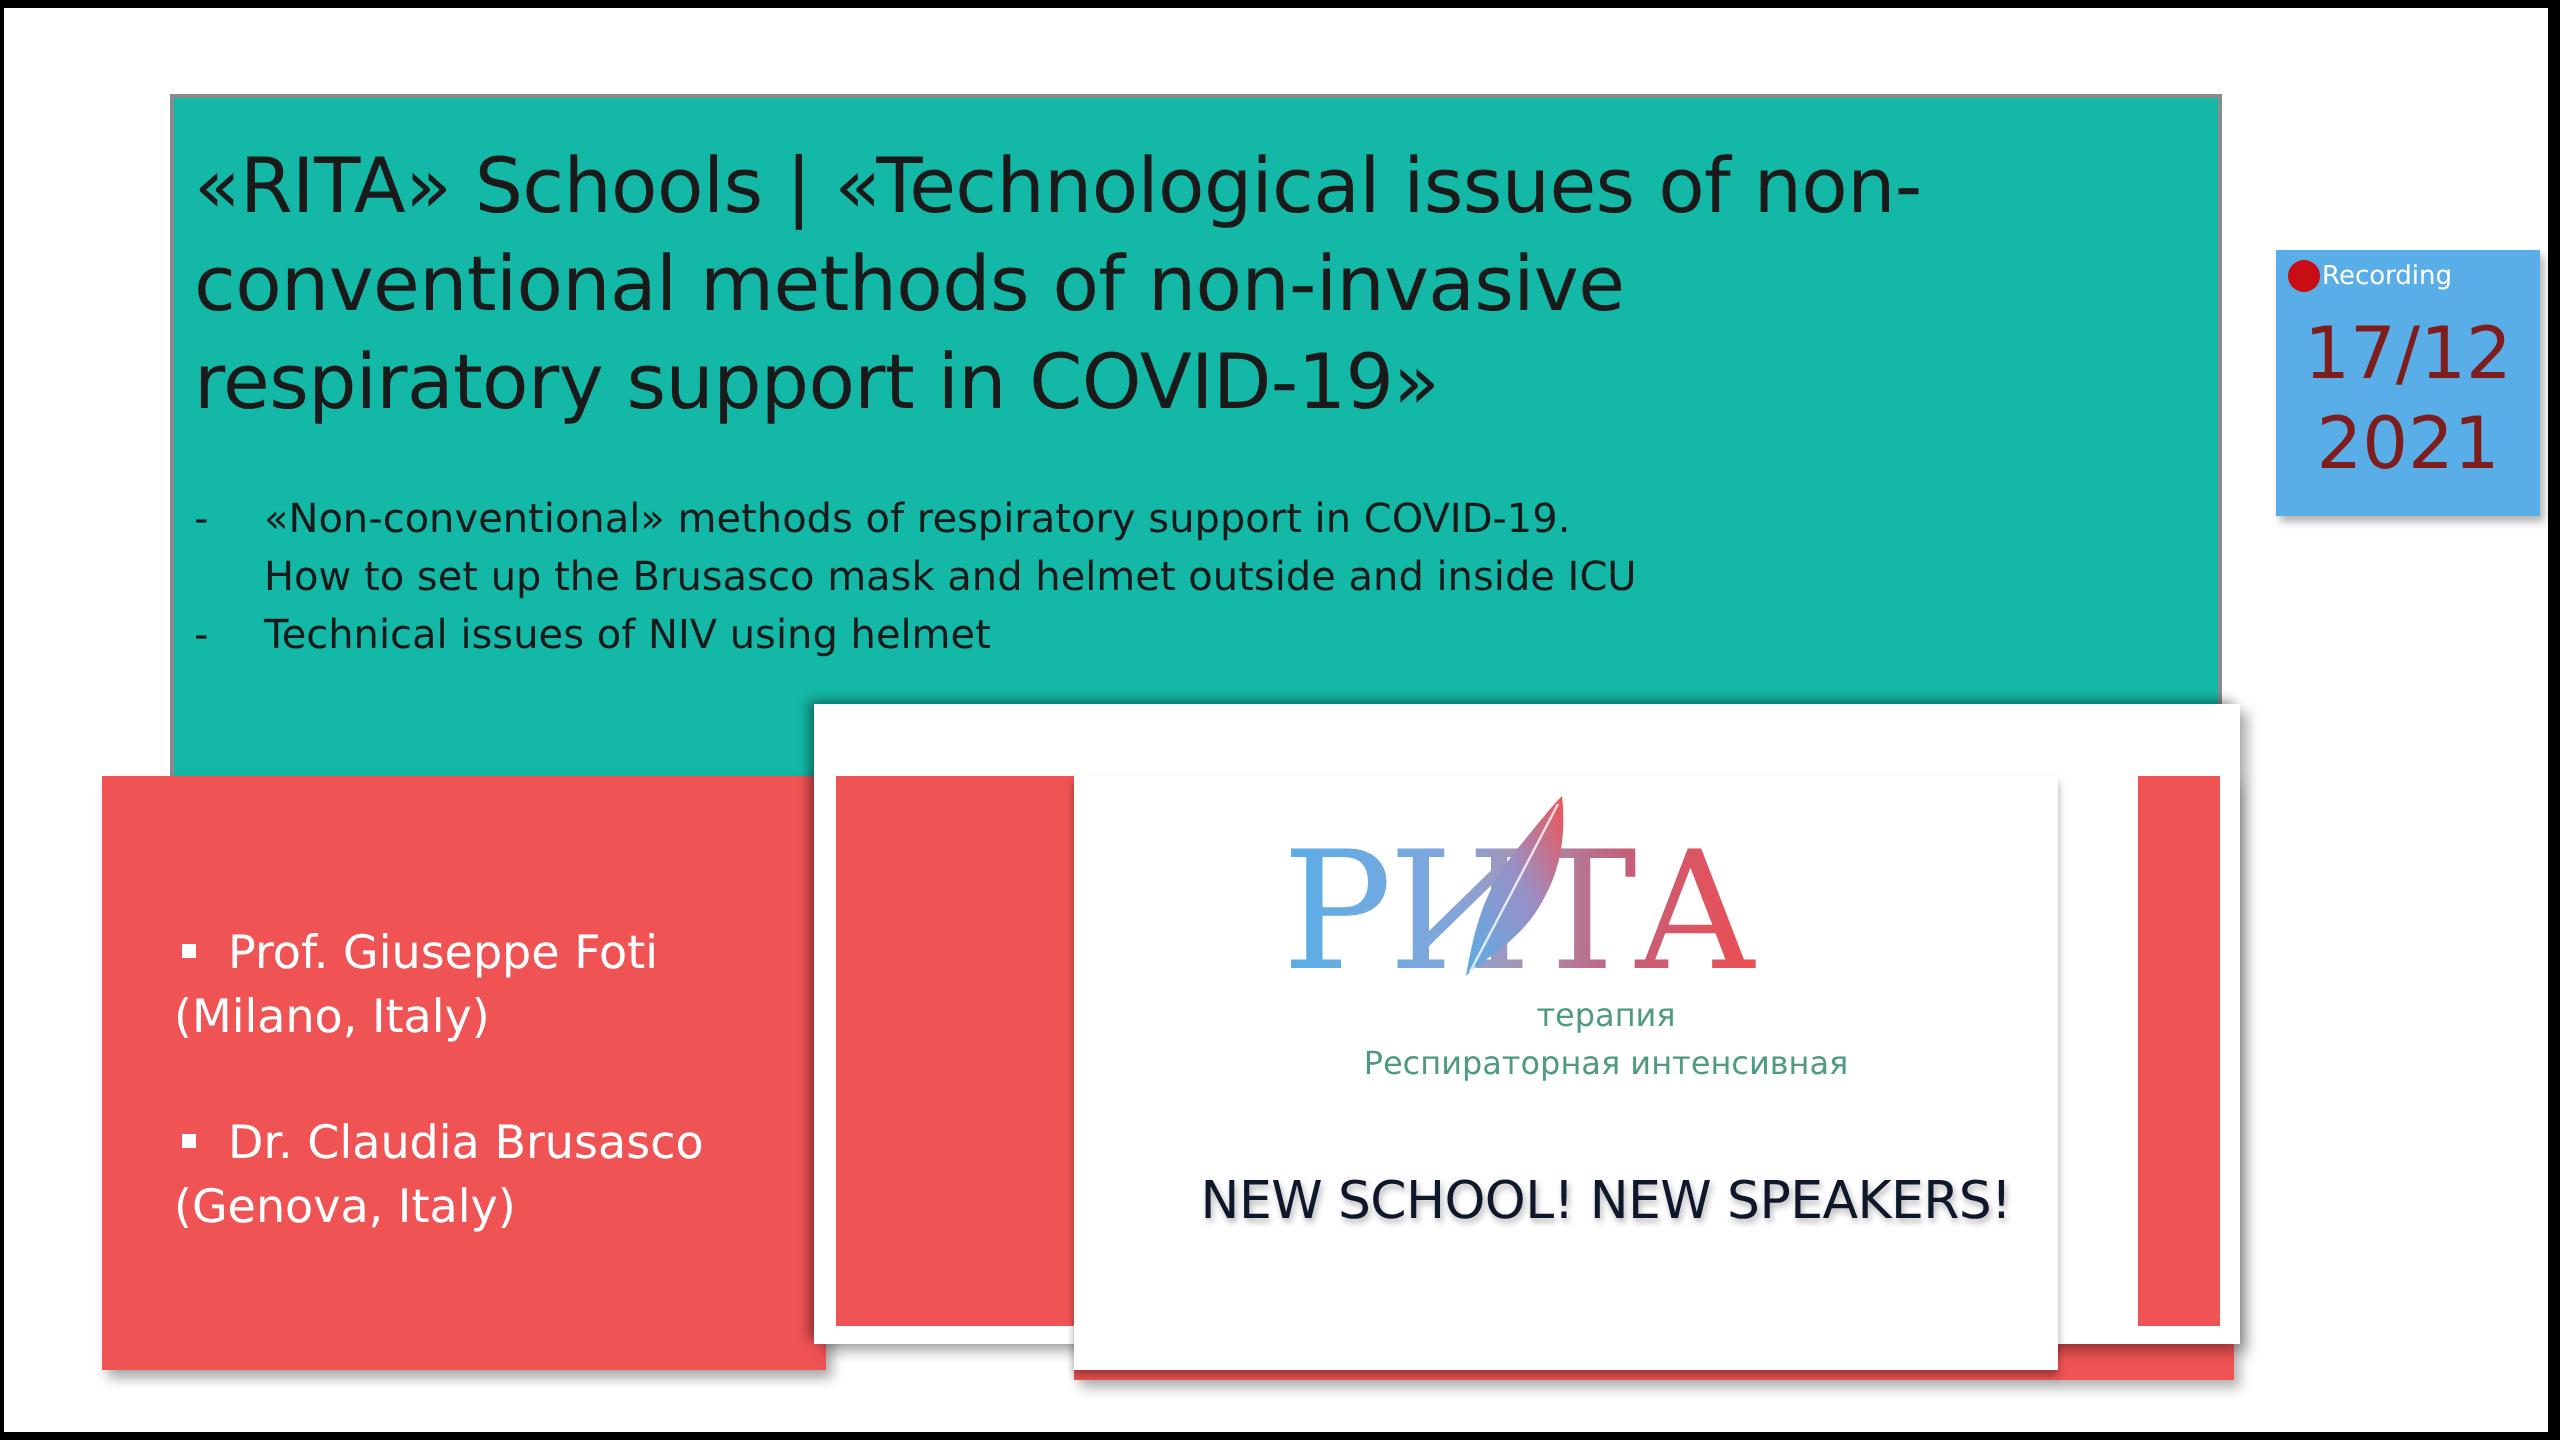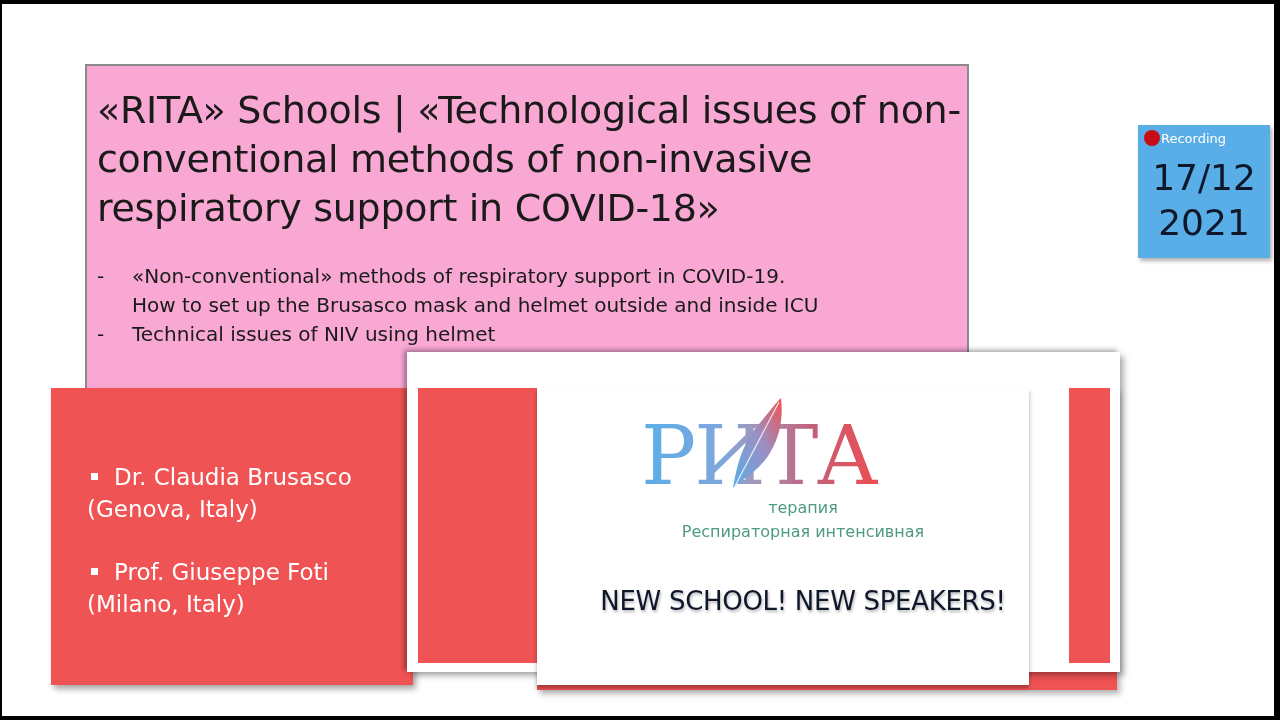--- a/index.html
+++ b/index.html
@@ -5,22 +5,22 @@
   html, body { margin: 0; padding: 0; }
   body {
     width: 1280px; height: 720px; background: #000; position: relative; overflow: hidden;
     font-family: "DejaVu Sans", "Liberation Sans", sans-serif;
   }
   .slide {
     position: absolute; left: 2px; top: 4px; width: 1272px; height: 712px;
     background: #ffffff; overflow: hidden;
   }
   .title-box {
-    position: absolute; left: 83px; top: 60px; width: 884px; height: 360px;
-    border: 2px solid #8a8a8a; background: #f9a8d4; box-sizing: border-box;
+    position: absolute; left: 83px; top: 43px; width: 1026px; height: 360px;
+    border: 2px solid #8a8a8a; background: #14b8a6; box-sizing: border-box;
   }
   .title {
     position: absolute; left: 10px; top: 20px; width: 1000px;
     font-size: 38px; line-height: 49px; color: #1a1a1a; font-weight: normal;
     letter-spacing: -0.3px;
   }
   .topics {
     position: absolute; left: 10px; top: 196px; width: 900px;
     font-size: 20px; line-height: 29px; color: #1a1a1a; margin: 0; padding: 0; list-style: none;
   }
@@ -78,56 +78,56 @@
   }
   .rec-dot {
     position: absolute; left: 6px; top: 5px; width: 16px; height: 16px; border-radius: 50%;
     background: #c80d14;
   }
   .rec-label {
     position: absolute; left: 23px; top: 6px; color: #fff; font-size: 13px;
   }
   .rec-date {
     position: absolute; left: 0; top: 30px; width: 132px; text-align: center;
-    color: #0f172a; font-size: 36px; line-height: 45px;
+    color: #7f1d1d; font-size: 36px; line-height: 45px;
   }
 </style>
 </head>
 <body>
 
 <div class="slide">
 
   <div class="title-box">
     <div class="title">
       <div>«RITA» Schools | «Technological issues of non-</div>
       <div>conventional methods of non-invasive</div>
-      <div>respiratory support in COVID-18»</div>
+      <div>respiratory support in COVID-19»</div>
     </div>
     <ul class="topics">
       <li>
         <span class="dash">-</span>
         <div>«Non-conventional» methods of respiratory support in COVID-19.</div>
         <div>How to set up the Brusasco mask and helmet outside and inside ICU</div>
       </li>
       <li>
         <span class="dash">-</span>
         <div>Technical issues of NIV using helmet</div>
       </li>
     </ul>
   </div>
 
   <div class="red-left">
     <div class="speakers">
       <div class="speaker">
+        <div><span class="sq"></span><span>Prof. Giuseppe Foti</span></div>
+        <div>(Milano, Italy)</div>
+      </div>
+      <div class="speaker">
         <div><span class="sq"></span><span>Dr. Claudia Brusasco</span></div>
         <div>(Genova, Italy)</div>
-      </div>
-      <div class="speaker">
-        <div><span class="sq"></span><span>Prof. Giuseppe Foti</span></div>
-        <div>(Milano, Italy)</div>
       </div>
     </div>
   </div>
 
   <div class="red-back"></div>
 
   <div class="white-card">
     <div class="card-red-l"></div>
     <div class="card-red-r"></div>
   </div>

